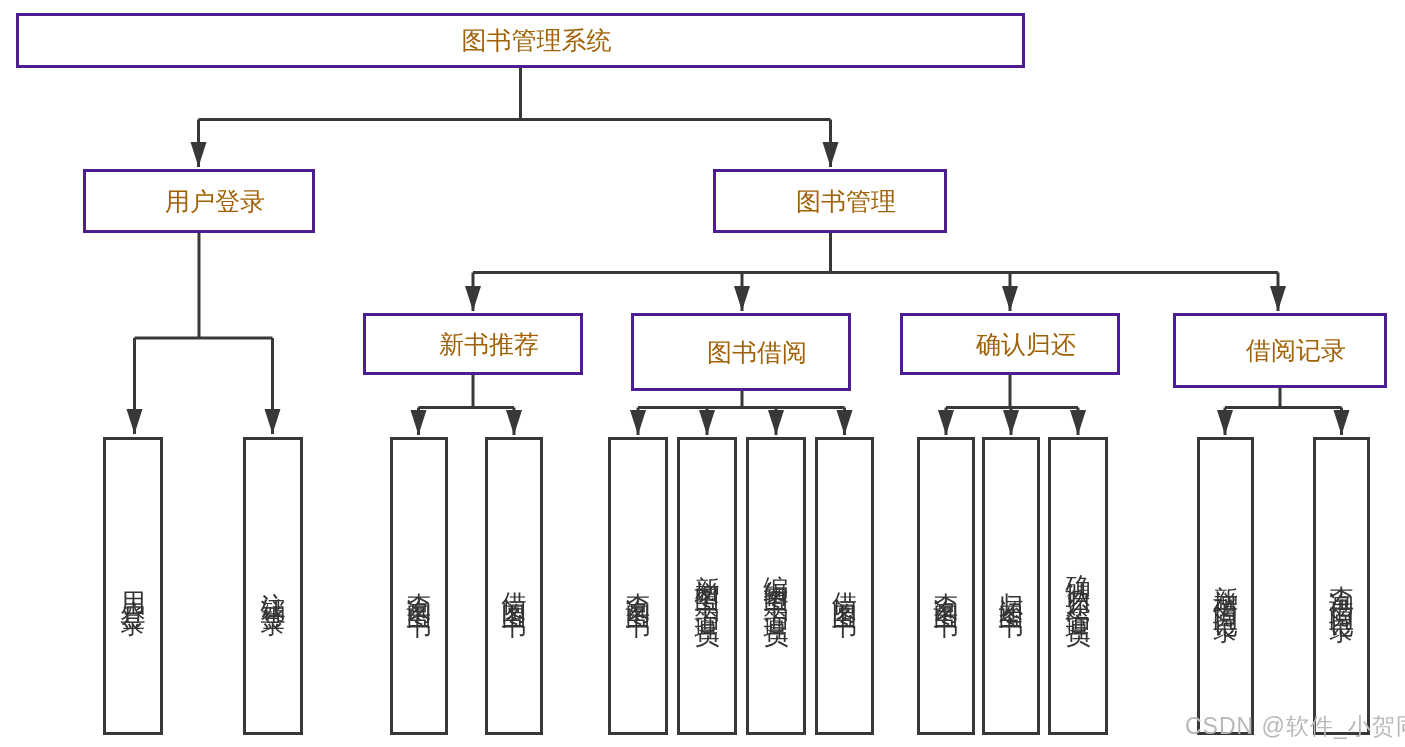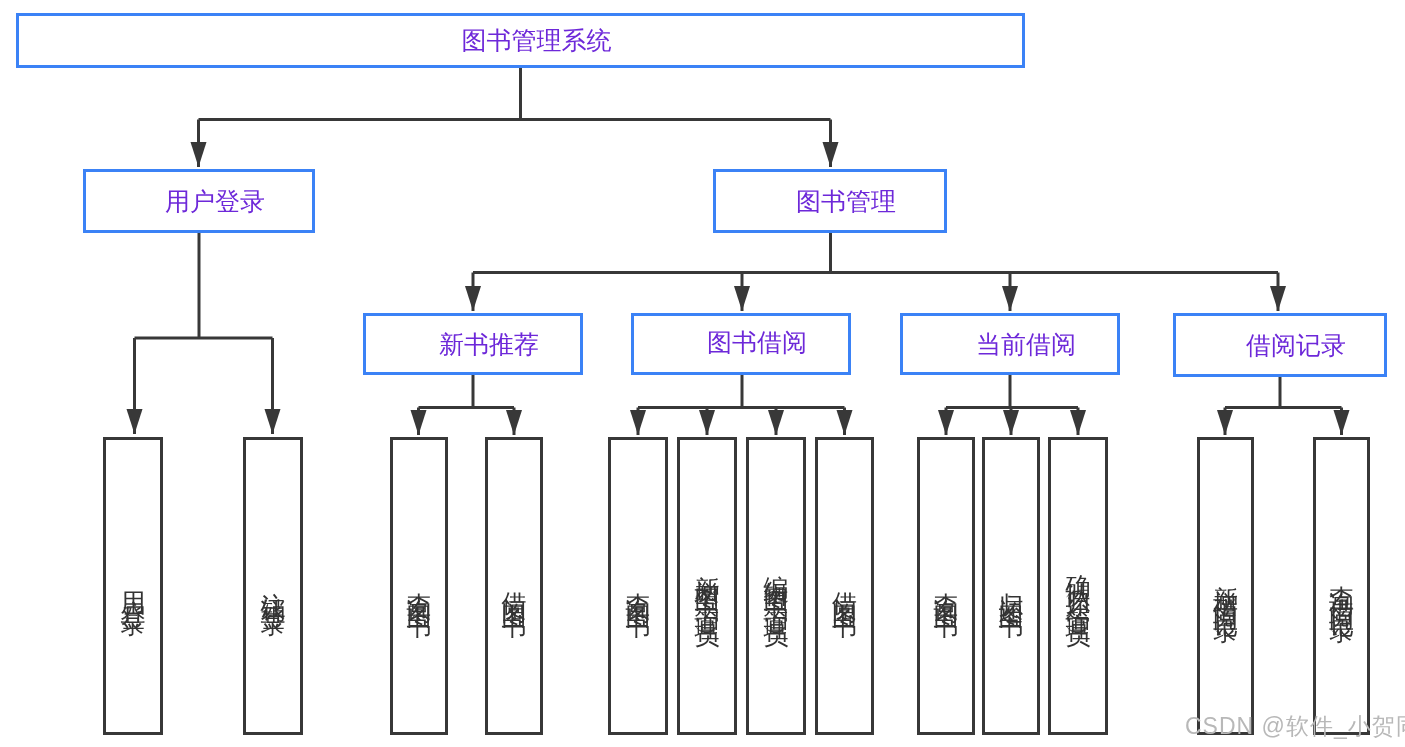--- a/index.html
+++ b/index.html
@@ -2,23 +2,23 @@
 <html><head>
 <meta charset="utf-8">
 <style>
   html,body{margin:0;padding:0;background:#ffffff;}
   #stage{
     position:relative;width:1405px;height:747px;background:#ffffff;overflow:hidden;
     font-family:"Liberation Sans",sans-serif;color:#333333;
   }
   #wires{position:absolute;left:0;top:0;z-index:0;}
   .hbox{
-    position:absolute;box-sizing:border-box;background:#ffffff;border:3px solid #3b82f6;
+    position:absolute;box-sizing:border-box;background:#ffffff;border:3px solid #4c1d95;
     display:flex;align-items:center;justify-content:center;
-    font-size:25px;line-height:1;color:#6d28d9;z-index:1;white-space:nowrap;padding-left:32px;
+    font-size:25px;line-height:1;color:#a16207;z-index:1;white-space:nowrap;padding-left:32px;
   }
   .vbox{
     position:absolute;box-sizing:border-box;background:#ffffff;border:3px solid #383838;
     top:437px;height:298px;
     display:flex;align-items:center;justify-content:center;
     writing-mode:vertical-rl;text-orientation:mixed;
     font-size:25px;letter-spacing:7px;line-height:1;color:#333333;z-index:1;
   }
   .watermark{
     position:absolute;left:1185px;top:711px;z-index:10;
@@ -74,23 +74,23 @@
       <path d="M1341.5,407.5 V435" marker-end="url(#arw)"></path>
     </g>
   </svg>
 
   <div class="hbox" style="left:16px;top:13px;width:1009px;height:55px;">图书管理系统</div>
 
   <div class="hbox" style="left:83px;top:169px;width:232px;height:64px;">用户登录</div>
   <div class="hbox" style="left:363px;top:313px;width:220px;height:62px;">新书推荐</div>
 
   <div class="hbox" style="left:713px;top:169px;width:234px;height:64px;">图书管理</div>
-  <div class="hbox" style="left:631px;top:313px;width:220px;height:62px;font-family:Liberation Mono, monospace;">图书借阅</div>
-  <div class="hbox" style="left:900px;top:313px;width:220px;height:62px;">当前借阅</div>
-  <div class="hbox" style="left:1173px;top:313px;width:214px;height:64px;">借阅记录</div>
+  <div class="hbox" style="left:631px;top:313px;width:220px;height:78px;">图书借阅</div>
+  <div class="hbox" style="left:900px;top:313px;width:220px;height:62px;">确认归还</div>
+  <div class="hbox" style="left:1173px;top:313px;width:214px;height:75px;">借阅记录</div>
 
   <div class="vbox" style="left:103px;width:60px;">用户登录</div>
   <div class="vbox" style="left:243px;width:60px;">注销登录</div>
 
   <div class="vbox" style="left:390px;width:58px;">查询图书</div>
   <div class="vbox" style="left:485px;width:58px;">借阅图书</div>
 
   <div class="vbox" style="left:608px;width:60px;">查询图书</div>
   <div class="vbox" style="left:677px;width:60px;">新增图书（管理员）</div>
   <div class="vbox" style="left:746px;width:60px;">编辑图书（管理员）</div>

